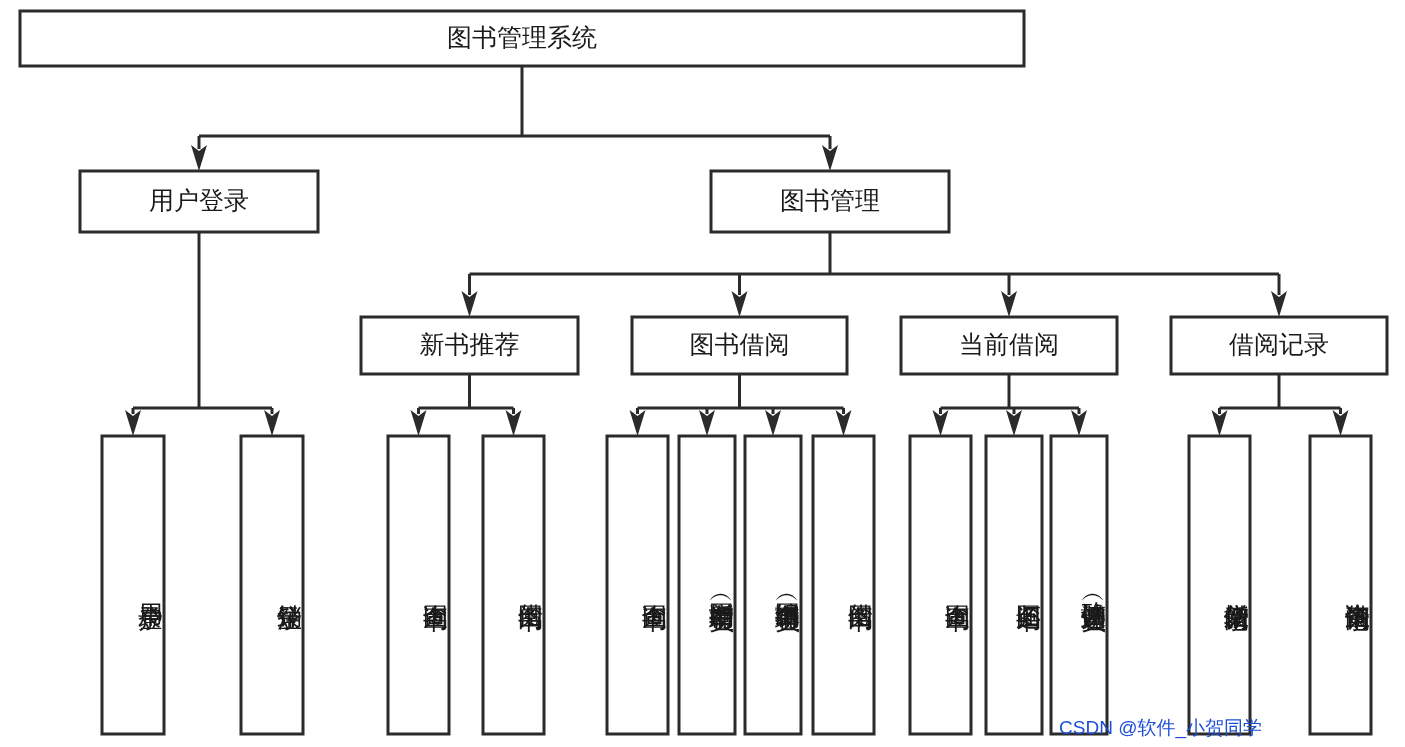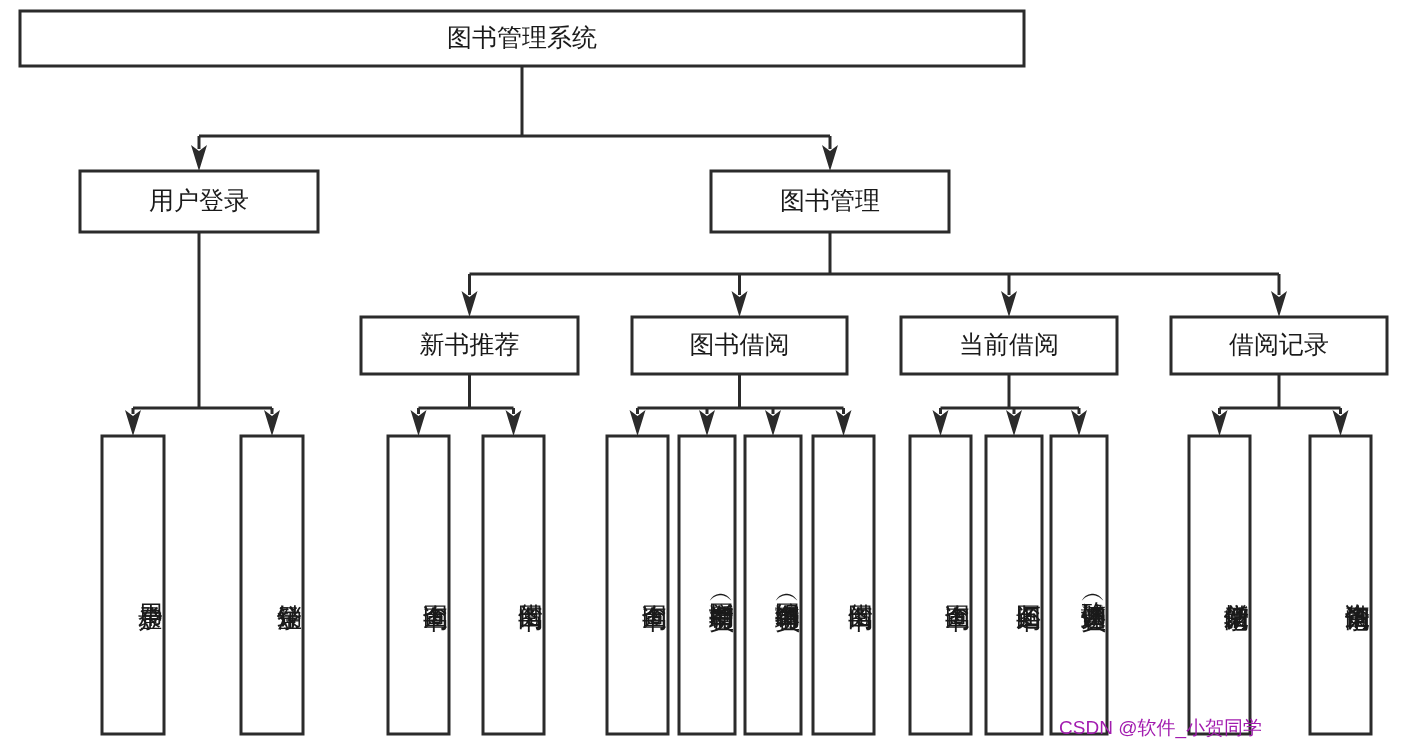--- a/index.html
+++ b/index.html
@@ -62,21 +62,21 @@
     letter-spacing: 1px;
     pointer-events: none;
     overflow: hidden;
   }
   .watermark {
     position: absolute;
     right: 14px;
     bottom: 6px;
     font-family: "Liberation Sans", "DejaVu Sans", sans-serif;
     font-size: 19px;
-    color: #a21caf;
+    color: #1d4ed8;
     white-space: nowrap;
   }
 </style>
 </head>
 <body>
 
 <div id="diagram-root">
   <svg class="flow" viewBox="0 0 1405 747" xmlns="http://www.w3.org/2000/svg">
     <g id="connectors-layer">
         <polyline points="522,66 522,136" class="connector"></polyline>

